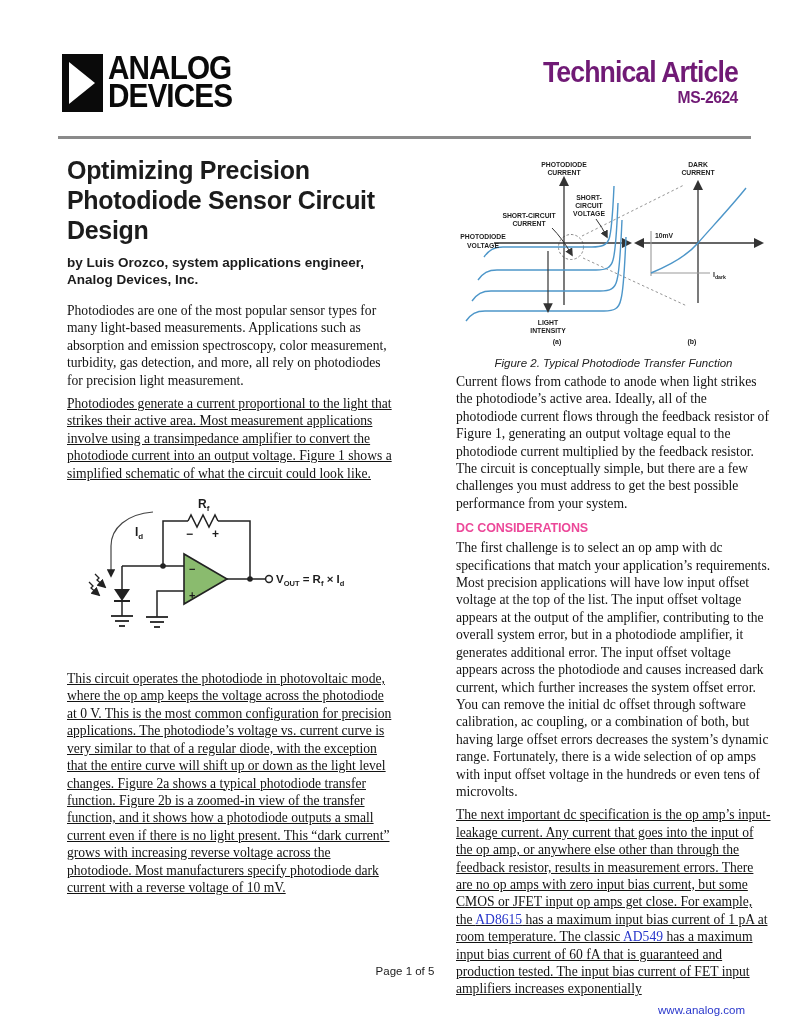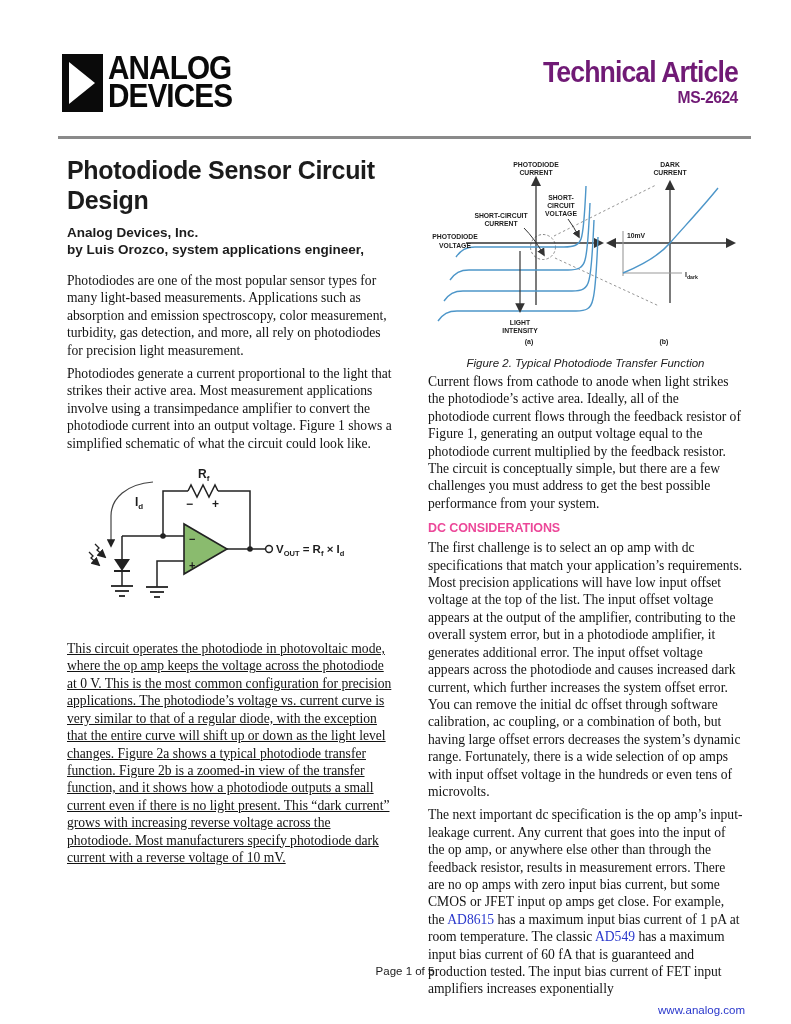--- a/index.html
+++ b/index.html
@@ -14,28 +14,28 @@
   .logo-text { margin-left:5px; font-family:"Liberation Sans", sans-serif;
     font-weight:700; font-size:33px; line-height:28px; letter-spacing:-1px;
     color:#0a0a0a; transform:scaleX(0.9); transform-origin:left top; }
   .doc-head { position:absolute; right:53px; top:56px; text-align:right;
     font-family:"Liberation Sans", sans-serif; color:#701a75; }
   .doc-type { font-size:29px; font-weight:700; letter-spacing:-1px; line-height:32px; transform:scaleX(0.92); transform-origin:right top;}
   .doc-id { font-size:17px; font-weight:700; letter-spacing:-0.5px; line-height:20px; transform:scaleX(0.92); transform-origin:right top;}
   .rule { position:absolute; left:58px; top:136px; width:693px; height:3px; background:#8a8a8a; }
   
   .col-left  { position:absolute; left:67px; top:155px; width:325px; }
-  .col-right { position:absolute; left:428px; top:158px; width:315px; }
+  .col-right { position:absolute; left:456px; top:158px; width:315px; }
   .title { font-family:"Liberation Sans", sans-serif; font-weight:700;
     font-size:25px; line-height:30px; letter-spacing:-0.3px; color:#1c1c1c; }
   .byline { margin-top:9px; font-family:"Liberation Sans", sans-serif;
     font-weight:700; font-size:13.5px; line-height:17px; color:#1c1c1c; }
   p.body { font-size:13.6px; line-height:17.4px; text-align:left; }
   .col-left p.body:first-of-type { margin-top:14px; }
-  .mt6 { margin-top:6px; } .mt12 { margin-top:4px; } .mt14 { margin-top:14px;text-decoration:underline; }
+  .mt6 { margin-top:6px;text-decoration:underline; } .mt12 { margin-top:4px; } .mt14 { margin-top:14px;text-decoration:underline; }
   .fig { margin-top:8px; text-align:center; }
   .caption { font-family:"Liberation Sans", sans-serif; font-style:italic;
     font-size:11.5px; color:#222; text-align:center; margin-top:3px; }
   .sec-head { font-family:"Liberation Sans", sans-serif; font-weight:700;
     font-size:12.5px; color:#ec4899; margin-top:9px; margin-bottom:4px; letter-spacing:-0.1px; }
   a.plink { color:#2836cb; text-decoration:none; cursor:pointer; }
   
   .figlbl { font-family:"Liberation Sans", sans-serif; font-weight:700; fill:#1c1c1c; }
   
   .footer-page { position:absolute; left:330px; top:965px; width:150px; text-align:center;
@@ -60,26 +60,27 @@
     </div>
   </div>
   <div class="doc-head">
     <div class="doc-type">Technical Article</div>
     <div class="doc-id">MS-2624</div>
   </div>
   <div class="rule"></div>
 
   <div class="col-left">
     <div class="title">
+      <div>Optimizing Precision</div>
       <div>Photodiode Sensor Circuit</div>
       <div>Design</div>
     </div>
     <div class="byline">
+      <div>by Luis Orozco, system applications engineer,</div>
       <div>Analog Devices, Inc.</div>
-      <div>by Luis Orozco, system applications engineer,</div>
     </div>
 
     <p class="body">Photodiodes are one of the most popular sensor types for many light-based measurements. Applications such as absorption and emission spectroscopy, color measurement, turbidity, gas detection, and more, all rely on photodiodes for precision light measurement.</p>
     <p class="body mt6">Photodiodes generate a current proportional to the light that strikes their active area. Most measurement applications involve using a transimpedance amplifier to convert the photodiode current into an output voltage. Figure 1 shows a simplified schematic of what the circuit could look like.</p>
 
     <div class="fig">
       <svg width="325" height="162" viewBox="0 0 325 162">
         <defs>
           <marker id="arr1" viewBox="0 0 10 10" refX="8" refY="5" markerWidth="7" markerHeight="7" orient="auto-start-reverse">
             <path d="M0,0 L10,5 L0,10 z" fill="#222"></path>

